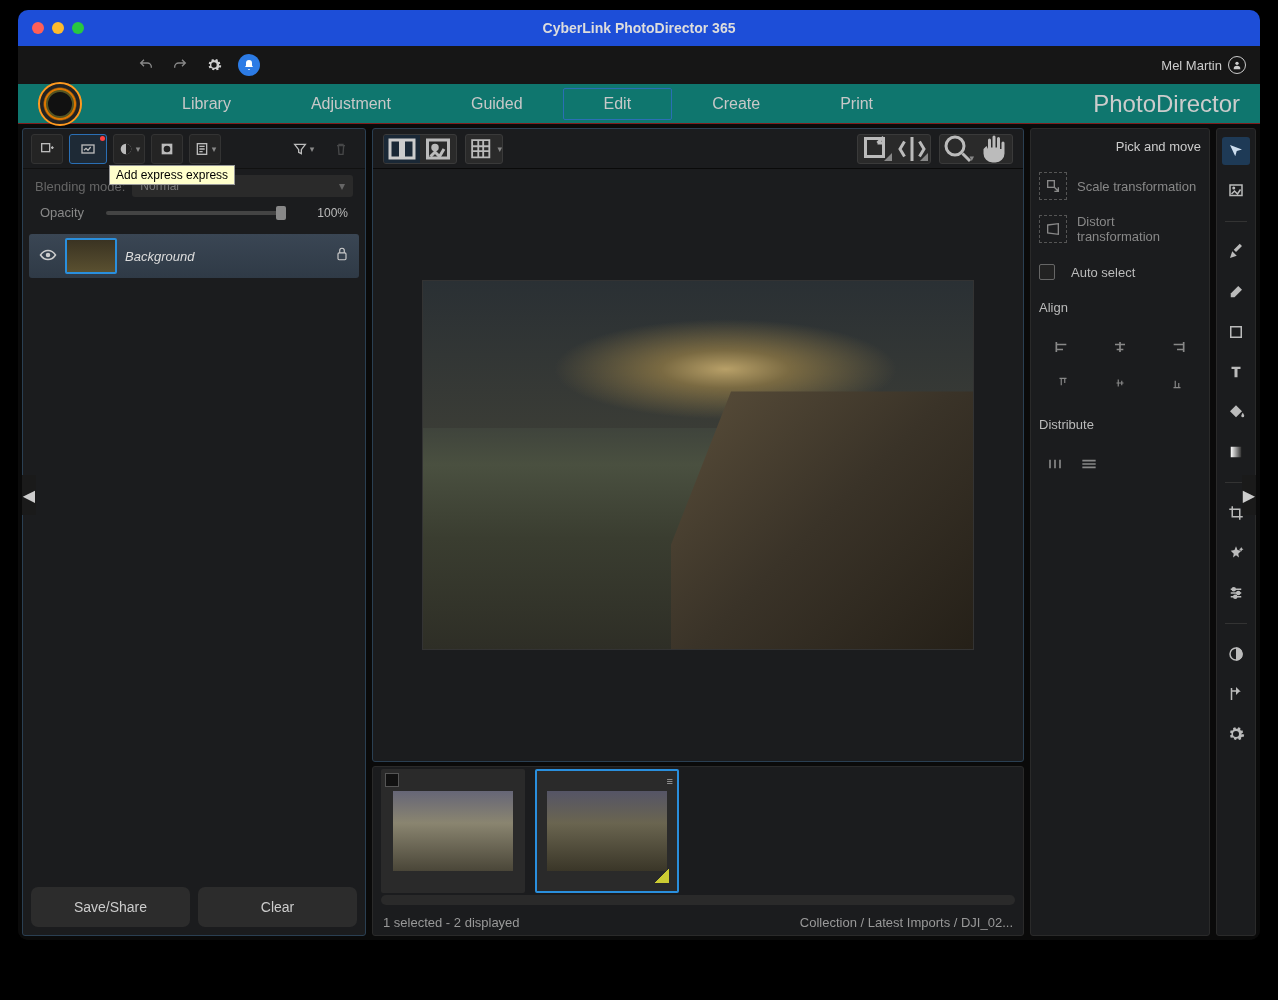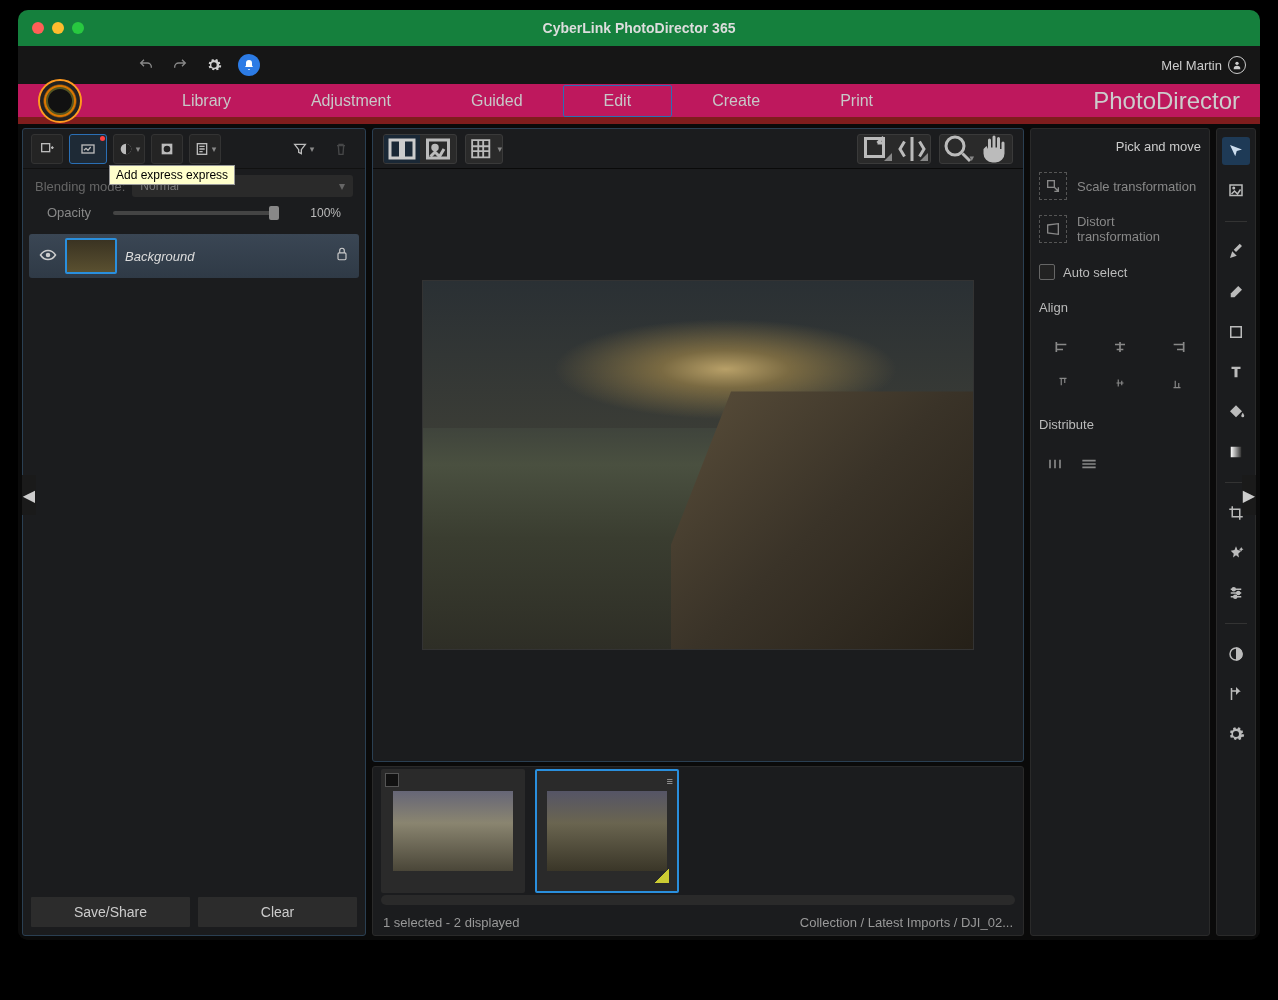--- a/index.html
+++ b/index.html
@@ -1,31 +1,31 @@
 <!DOCTYPE html>
 <html><head>
 <meta charset="utf-8">
 <style>
 * { margin:0; padding:0; box-sizing:border-box; font-family:-apple-system,Helvetica,Arial,sans-serif; }
 body { background:#000; width:1278px; height:1000px; overflow:hidden; position:relative; }
 .window { position:absolute; left:18px; top:10px; width:1242px; height:930px; background:#0a0a0a; border-radius:10px; overflow:hidden; box-shadow:0 0 20px rgba(0,0,0,.7); }
-.titlebar { height:36px; background:#15803d; display:flex; align-items:center; position:relative; }
+.titlebar { height:36px; background:#1d4ed8; display:flex; align-items:center; position:relative; }
 .traffic { display:flex; gap:8px; margin-left:14px; }
 .tl { width:12px; height:12px; border-radius:50%; }
 .tl.r { background:#ff5f57; } .tl.y { background:#febc2e; } .tl.g { background:#28c840; }
 .titlebar-title { position:absolute; left:0; right:0; text-align:center; color:#ddd; font-size:14px; font-weight:600; pointer-events:none; }
 
 .menubar { height:38px; background:#161616; display:flex; align-items:center; padding:0 14px; gap:14px; position:relative; }
 .mb-btn { color:#ccc; width:20px; height:20px; display:flex; align-items:center; justify-content:center; }
 .mb-btn svg { width:16px; height:16px; }
 .bell { width:22px; height:22px; border-radius:50%; background:#2c7be5; display:flex; align-items:center; justify-content:center; }
 .user-area { margin-left:auto; display:flex; align-items:center; gap:6px; color:#ccc; font-size:13px; }
 .user-icon { width:18px; height:18px; border:1.5px solid #ccc; border-radius:50%; display:flex; align-items:center; justify-content:center; }
 
-.tabbar { height:40px; background:#be185d; border-bottom:7px solid #7f1d1d; display:flex; align-items:center; padding-left:20px; position:relative; }
+.tabbar { height:40px; background:#0f766e; border-bottom:1px solid #7f1d1d; display:flex; align-items:center; padding-left:20px; position:relative; }
 .logo { width:44px; height:44px; border-radius:50%; background:radial-gradient(circle at 50% 50%,#ff9a1f 0%,#d87400 55%,#222 60%); border:2px solid #ff9a1f; display:flex; align-items:center; justify-content:center; margin-right:60px; }
 .logo-inner { width:28px; height:28px; border-radius:50%; border:2px solid #552; background:#111; }
 .tabs { display:flex; gap:0; flex:1; }
 .tab { color:#c8c8c8; font-size:16px; padding:0 40px; height:32px; display:flex; align-items:center; cursor:pointer; }
 .tab.active { border:1px solid #2a6fb5; color:#c8c8c8; border-radius:2px; }
 .brand { margin-left:auto; margin-right:20px; color:#ccc; font-size:24px; font-weight:300; }
 
 .workspace { display:flex; height:calc(100% - 114px); background:#0a0a0a; padding:4px; gap:6px; }
 
 .left-panel { width:344px; background:#1b1c1e; border:1px solid #2a3f52; border-radius:3px; display:flex; flex-direction:column; position:relative; }
@@ -33,33 +33,33 @@
 .tool-btn { width:32px; height:30px; background:#242424; border:1px solid #333; border-radius:3px; display:flex; align-items:center; justify-content:center; color:#bbb; }
 .tool-btn.active { border:1px solid #2a6fb5; background:#1e2a36; }
 .tool-btn.wide { width:38px; position:relative; }
 .tool-btn .badge { position:absolute; top:1px; right:1px; width:5px; height:5px; background:#ff4040; border-radius:50%; }
 .tool-btn svg { width:16px; height:16px; }
 .dd-caret { font-size:9px; margin-left:2px; color:#888; }
 .tooltip { position:absolute; left:86px; top:36px; background:#ffffcc; color:#000; font-size:12px; padding:2px 6px; border:1px solid #999; white-space:nowrap; z-index:10; }
 
 .blend-row { display:flex; align-items:center; gap:7px; padding:6px 12px 4px; color:#666; font-size:13px; }
 .blend-select { flex:1; background:#2a2a2a; height:22px; border-radius:3px; display:flex; align-items:center; padding:0 8px; color:#777; font-size:12px; justify-content:space-between; }
-.opacity-row { display:flex; align-items:center; gap:22px; padding:4px 24px 10px; color:#888; font-size:13px; }
+.opacity-row { display:flex; align-items:center; gap:22px; padding:4px 17px 10px; color:#888; font-size:13px; }
 .slider { flex:1; height:4px; background:#444; position:relative; border-radius:2px; }
 .slider-knob { position:absolute; right:0; top:-5px; width:10px; height:14px; background:#888; border-radius:2px; }
 .opacity-val { color:#bbb; font-size:12px; min-width:40px; text-align:right; }
 
 .layer-row { margin:4px 6px; height:44px; background:linear-gradient(#3a4654,#2f3a46); border-radius:3px; display:flex; align-items:center; gap:8px; padding:0 10px; }
 .eye { width:18px; color:#ccc; }
 .layer-thumb { width:52px; height:36px; border:2px solid #2a8fdd; border-radius:2px; background:linear-gradient(#3a3322,#5a5030); }
 .layer-name { color:#ddd; font-style:italic; font-size:13px; flex:1; }
 .lock { color:#bbb; }
 
 .left-bottom { margin-top:auto; display:flex; gap:8px; padding:8px; }
-.lb-btn { flex:1; height:30px; background:#2c2c2c; color:#ccc; font-size:14px; border-radius:1px; display:flex; align-items:center; justify-content:center; }
+.lb-btn { flex:1; height:40px; background:#2c2c2c; color:#ccc; font-size:14px; border-radius:7px; display:flex; align-items:center; justify-content:center; }
 
 .center-panel { flex:1; display:flex; flex-direction:column; gap:4px; }
 .canvas-box { flex:1; background:#1b1c1e; border:1px solid #2a3f52; border-radius:3px; display:flex; flex-direction:column; }
 .canvas-toolbar { height:40px; display:flex; align-items:center; padding:0 10px; gap:8px; border-bottom:1px solid #0a0a0a; }
 .ct-group { display:flex; background:#2a2a2a; border:1px solid #3a3a3a; border-radius:3px; overflow:hidden; }
 .ct-btn { width:36px; height:28px; display:flex; align-items:center; justify-content:center; color:#bbb; position:relative; }
 .ct-btn.active { background:#1a2836; }
 .ct-btn.sm-tri::after { content:''; position:absolute; right:2px; bottom:2px; border:4px solid transparent; border-right-color:#888; border-bottom-color:#888; }
 .ct-spacer { flex:1; }
 .canvas-area { flex:1; display:flex; align-items:center; justify-content:center; padding:20px; }
@@ -77,21 +77,21 @@
 .thumb-badge { position:absolute; top:4px; left:4px; width:14px; height:14px; background:#111; border:1px solid #555; }
 .thumb-badge2 { position:absolute; top:4px; right:4px; color:#aaa; font-size:11px; }
 .thumb-corner { position:absolute; bottom:8px; right:8px; width:14px; height:14px; background:linear-gradient(135deg,transparent 48%,#cc3 50%); }
 .film-scroll { height:10px; margin:0 8px 4px; background:#2a2a2a; border-radius:5px; }
 .film-status { height:26px; display:flex; align-items:center; padding:0 10px; color:#999; font-size:13px; justify-content:space-between; }
 
 .right-panel { width:180px; background:#1b1c1e; border:1px solid #2a2a2a; border-radius:3px; display:flex; flex-direction:column; padding:10px 8px; gap:14px; }
 .rp-title { color:#ccc; font-size:13px; text-align:right; margin-bottom:4px; }
 .rp-item { display:flex; align-items:center; gap:10px; color:#888; font-size:13px; cursor:pointer; }
 .rp-item .ic { width:28px; height:28px; border:1px dashed #555; display:flex; align-items:center; justify-content:center; }
-.rp-check { display:flex; align-items:center; gap:8px; color:#bbb; font-size:13px; margin-top:6px; }
+.rp-check { display:flex; align-items:center; gap:16px; color:#bbb; font-size:13px; margin-top:6px; }
 .rp-check-box { width:16px; height:16px; border:1px solid #666; background:#222; border-radius:2px; }
 .rp-section { color:#bbb; font-size:13px; margin-top:6px; }
 .align-grid { display:grid; grid-template-columns:repeat(3,1fr); gap:8px; margin-top:4px; }
 .align-btn { height:28px; display:flex; align-items:center; justify-content:center; color:#888; }
 .align-btn svg { width:20px; height:14px; }
 .dist-row { display:flex; gap:14px; padding:4px 6px; }
 
 .tool-rail { width:40px; background:#1b1c1e; border:1px solid #2a2a2a; border-radius:3px; display:flex; flex-direction:column; align-items:center; padding:8px 0; gap:12px; }
 .rail-btn { width:28px; height:28px; display:flex; align-items:center; justify-content:center; color:#bbb; border-radius:3px; }
 .rail-btn.active { background:#1e3a56; color:#fff; }

